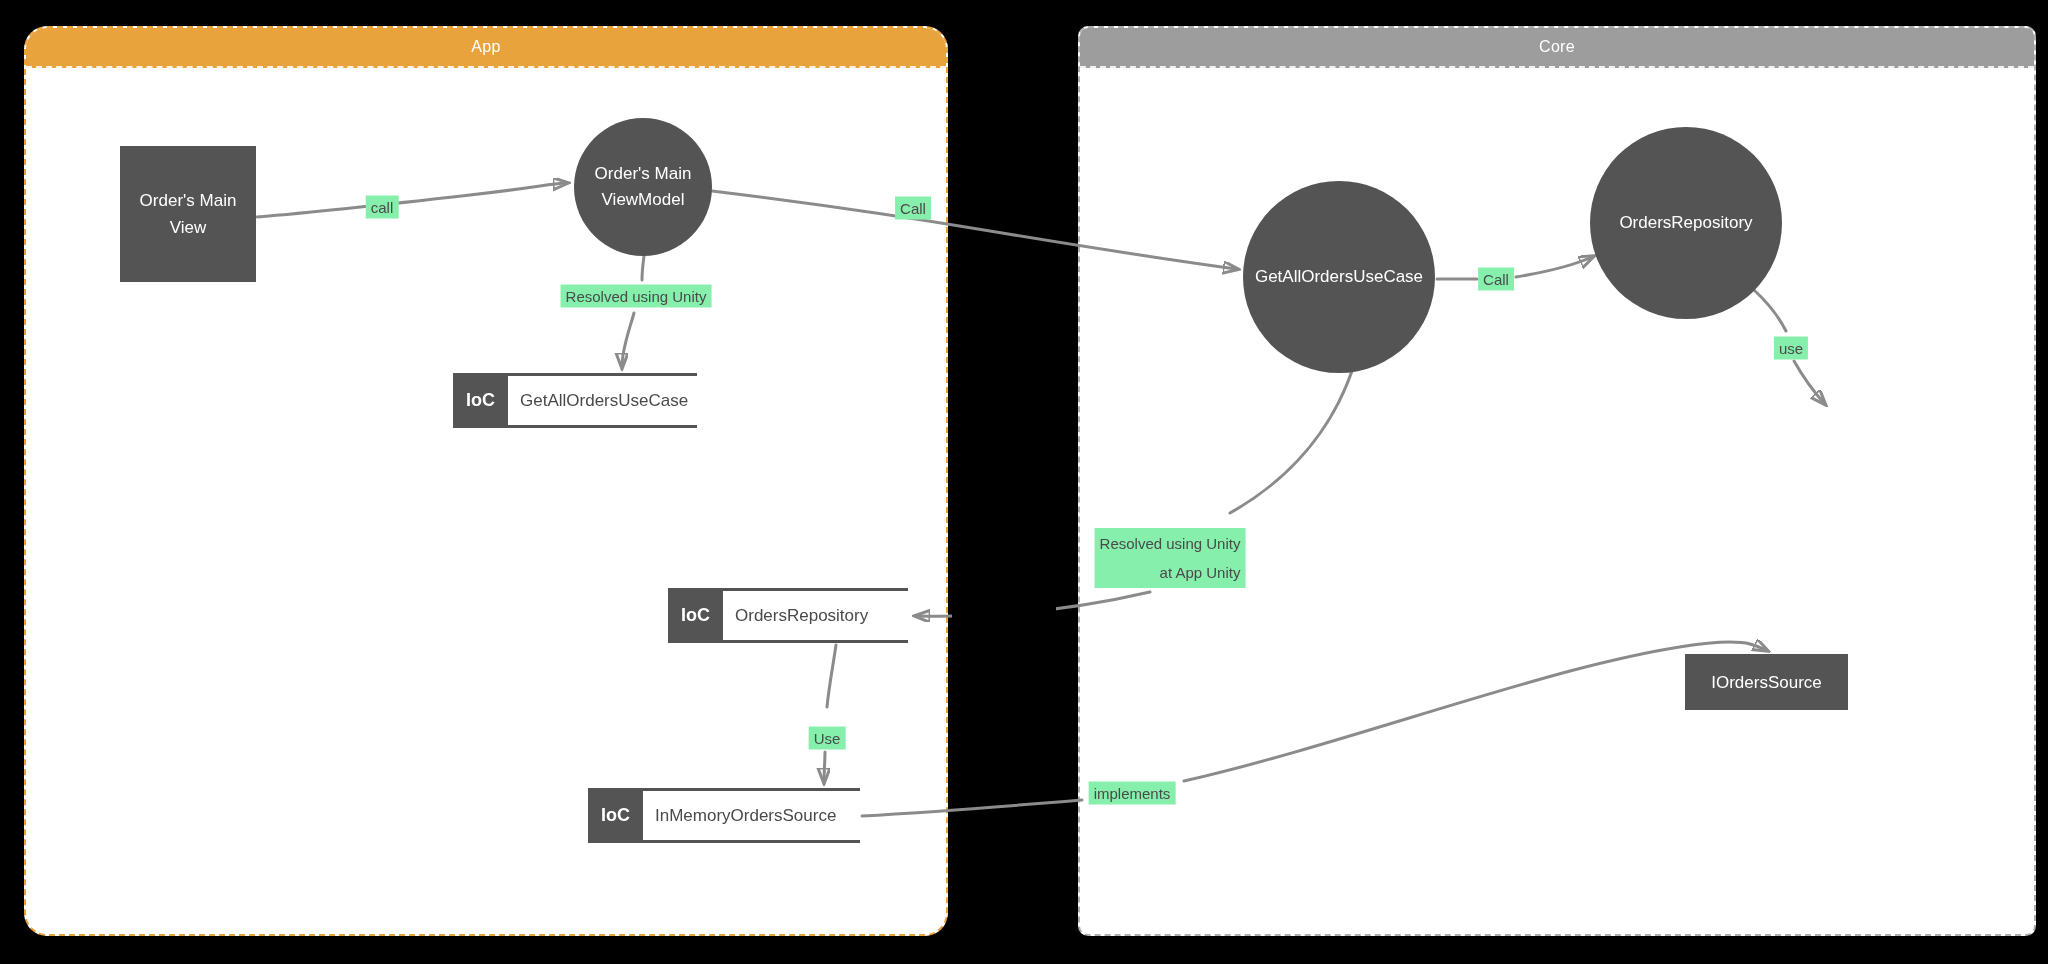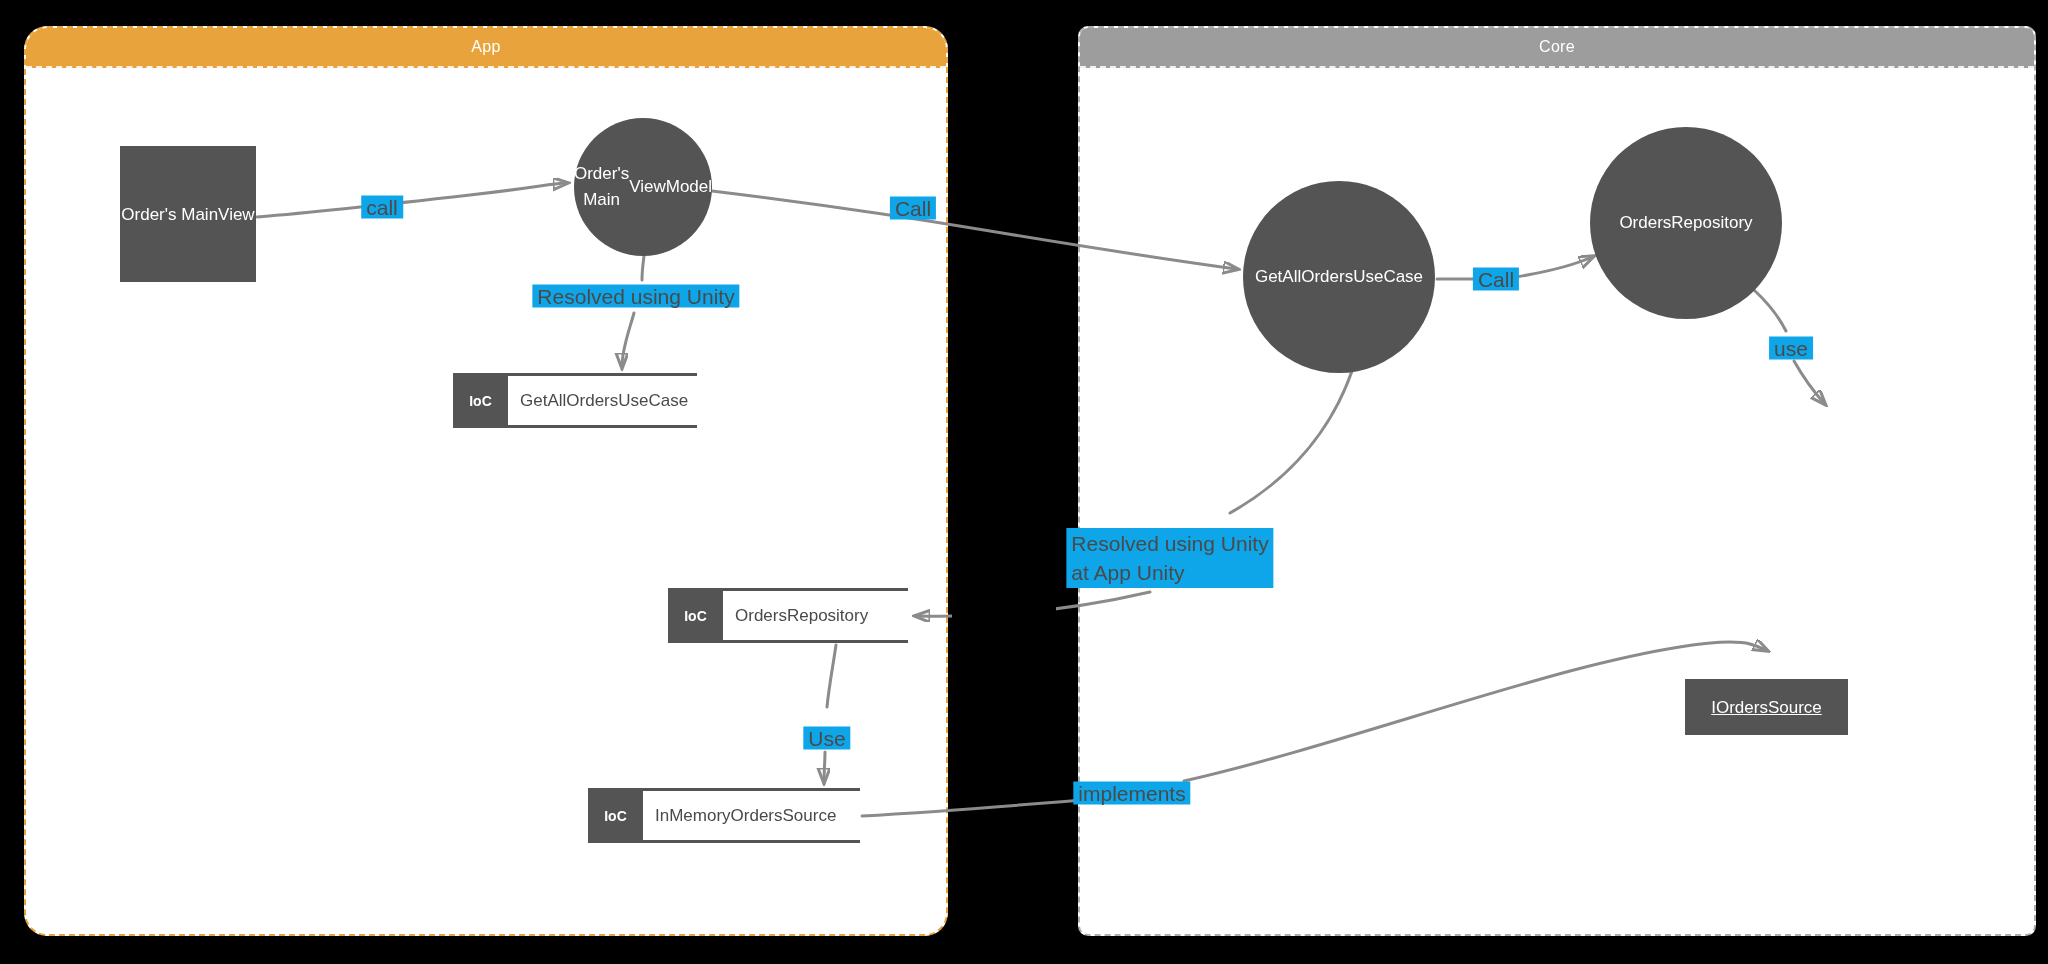--- a/index.html
+++ b/index.html
@@ -16,35 +16,35 @@
   .app .chead{background:var(--app-accent);}
   .core .chead{background:var(--core-header);}
   
   .edges{position:absolute;left:0;top:0;width:2048px;height:964px;pointer-events:none;}
   #svg-under{z-index:2;}
   .gapcover{position:absolute;left:952px;top:0;width:104px;height:964px;background:#000;z-index:3;}
   #svg-over{z-index:4;}
   .edges path{fill:none;stroke:var(--edge-color);stroke-width:3;stroke-linecap:round;}
   
   .node{position:absolute;background:var(--node-fill);color:var(--node-text);display:flex;
-        flex-direction:row;align-items:center;justify-content:center;text-align:center;
+        flex-direction:column;align-items:center;justify-content:center;text-align:center;
         font-size:17px;line-height:27px;z-index:5;}
   .circle{border-radius:50%;line-height:26px;}
   
   .ioc{position:absolute;height:55px;z-index:5;}
   .ioc-rail-top,.ioc-rail-bottom{position:absolute;left:0;right:0;height:3px;background:var(--node-fill);}
   .ioc-rail-top{top:0;}
   .ioc-rail-bottom{bottom:0;}
   .ioc-tag{position:absolute;left:0;top:0;width:55px;height:55px;background:var(--node-fill);
-           color:#fff;display:flex;align-items:center;justify-content:center;font-size:14px;font-weight:bold;}
+           color:#fff;display:flex;align-items:center;justify-content:center;font-size:18px;font-weight:bold;}
   .ioc-name{position:absolute;left:67px;top:0;height:55px;display:flex;align-items:center;
             font-size:17px;color:var(--label-color);white-space:nowrap;}
   
-  .elabel{position:absolute;transform:translate(-50%,-50%);background:#0ea5e9;color:var(--label-color);
-          font-size:21px;line-height:21px;padding:1px 5px;white-space:nowrap;text-align:left;z-index:5;}
+  .elabel{position:absolute;transform:translate(-50%,-50%);background:#86efac;color:var(--label-color);
+          font-size:15px;line-height:21px;padding:1px 5px;white-space:nowrap;text-align:right;z-index:5;}
   .elabel.multi{line-height:29px;}
 </style>
 </head>
 <body style="background: rgb(0, 0, 0);">
 
 <div class="stage">
 
   <div class="container app">
     <div class="chead">
       <span>App</span>
@@ -121,21 +121,21 @@
 
   <div class="node circle" style="left:1243px;top:181px;width:192px;height:192px;">
     <span>GetAllOrdersUseCase</span>
   </div>
 
   <div class="node circle" style="left:1590px;top:127px;width:192px;height:192px;">
     <span>OrdersRepository</span>
   </div>
 
 
-  <div class="node" style="left:1685px;top:679px;width:163px;height:56px;text-decoration:underline;">
+  <div class="node" style="left:1685px;top:654px;width:163px;height:56px;">
     <span>IOrdersSource</span>
   </div>
 
   <div class="elabel" style="left:382px;top:207px;">call</div>
   <div class="elabel" style="left:913px;top:208px;">Call</div>
   <div class="elabel" style="left:636px;top:296px;">Resolved using Unity</div>
   <div class="elabel" style="left:1496px;top:279px;">Call</div>
   <div class="elabel" style="left:1791px;top:348px;">use</div>
   <div class="elabel multi" style="left:1170px;top:558px;">
     <div>Resolved using Unity</div>

